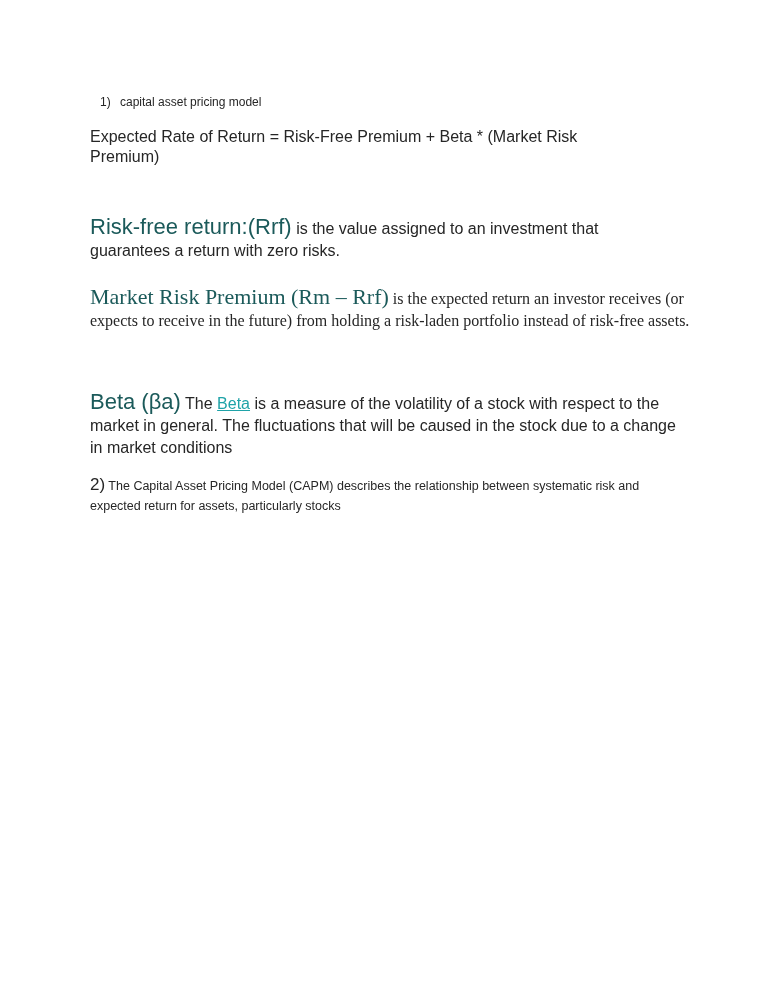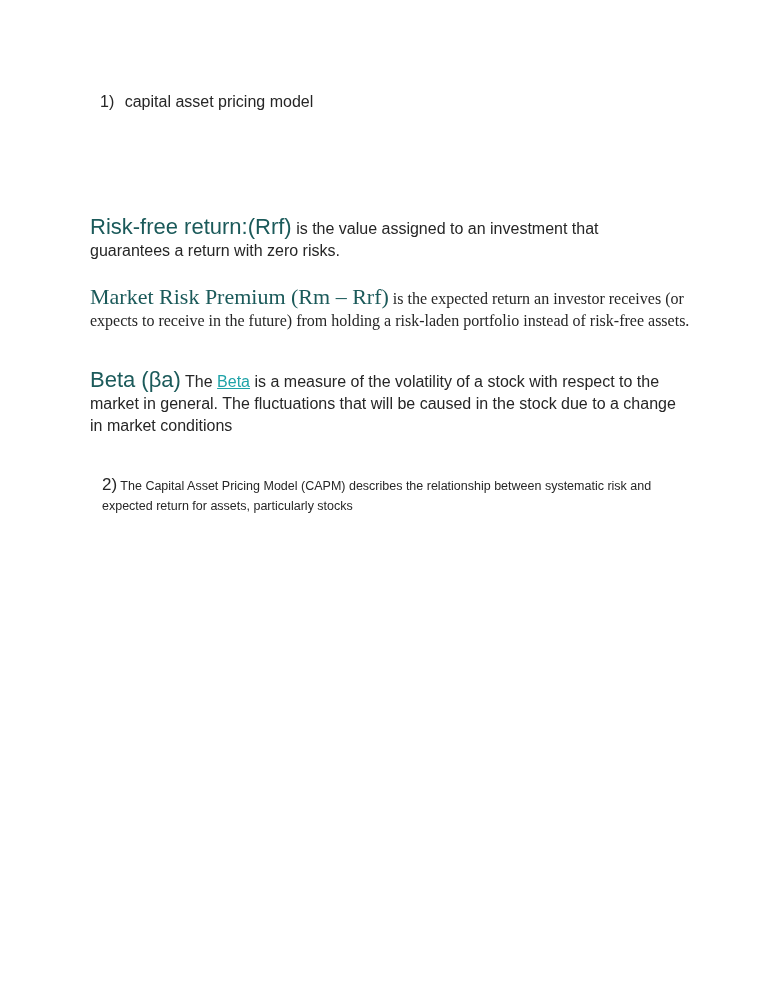--- a/index.html
+++ b/index.html
@@ -1,39 +1,40 @@
 <!DOCTYPE html>
 <html><head>
 <meta charset="utf-8">
 <style>
   html, body { margin: 0; padding: 0; background: #ffffff; }
   body { width: 768px; height: 994px; position: relative; overflow: hidden;
          font-family: "Liberation Sans", "DejaVu Sans", sans-serif; color: #262626; }
   .page { position: absolute; left: 90px; top: 0; width: 600px; }
-  .p1 { position: absolute; left: 10px; top: 92px; font-size: 16px; line-height: 20px; white-space: nowrap; }
+  .p1 { position: absolute; left: 10px; top: 92px; font-size: 12px; line-height: 20px; white-space: nowrap; }
   .p1 .num { margin-right: 6px; }
   .p2 { position: absolute; left: 0; top: 127px; font-size: 16px; line-height: 20px; width: 540px; }
   .heading { color: #1b5a5a; font-size: 22px; text-align: center; }
   .p3 { position: absolute; left: 0; top: 216px; line-height: 22px; width: 580px; font-size: 16px; }
   .p4 { position: absolute; left: 0; top: 286px; line-height: 22px; width: 600px; font-size: 16px; font-family: Liberation Serif, serif; }
-  .p5 { position: absolute; left: 0; top: 369px; line-height: 22px; width: 600px; font-size: 16px; }
-  .p6 { position: absolute; left: 12px; top: 475px; line-height: 20px; width: 600px; font-size: 12.5px; }
+  .p5 { position: absolute; left: 0; top: 391px; line-height: 22px; width: 600px; font-size: 16px; }
+  .p6 { position: absolute; left: 0; top: 475px; line-height: 20px; width: 600px; font-size: 12.5px; }
   .p6 .num2 { font-size: 17px; }
   a.link { color: #1fa3a8; text-decoration: underline; }
 </style>
 </head>
 <body>
 
 <div class="page">
   <div class="p1">
     <span class="num">1)</span>
     <span>capital asset pricing model</span>
   </div>
 
   <div class="p2">
+    <div>Expected Rate of Return = Risk-Free Premium + Beta * (Market Risk Premium)</div>
   </div>
 
   <div class="p3">
     <span class="heading">Risk-free return:(Rrf)</span><span> is the value assigned to an investment that guarantees a return with zero risks.</span>
   </div>
 
   <div class="p4">
     <span class="heading">Market Risk Premium (Rm – Rrf)</span><span> is the expected return an investor receives (or expects to receive in the future) from holding a risk-laden portfolio instead of risk-free assets.</span>
   </div>
 

